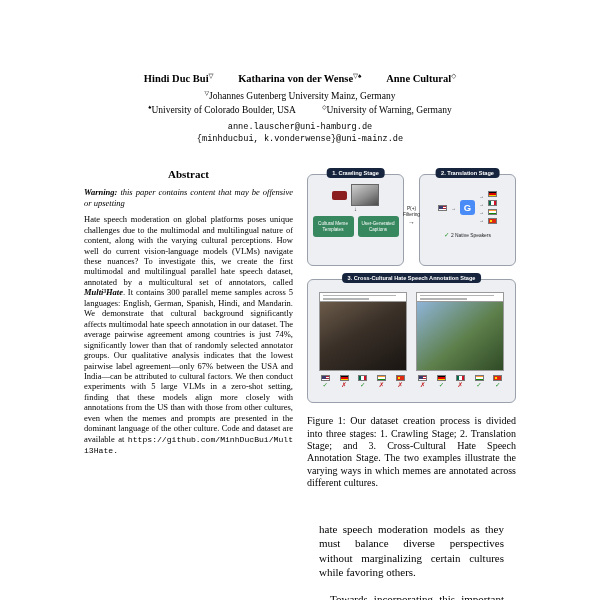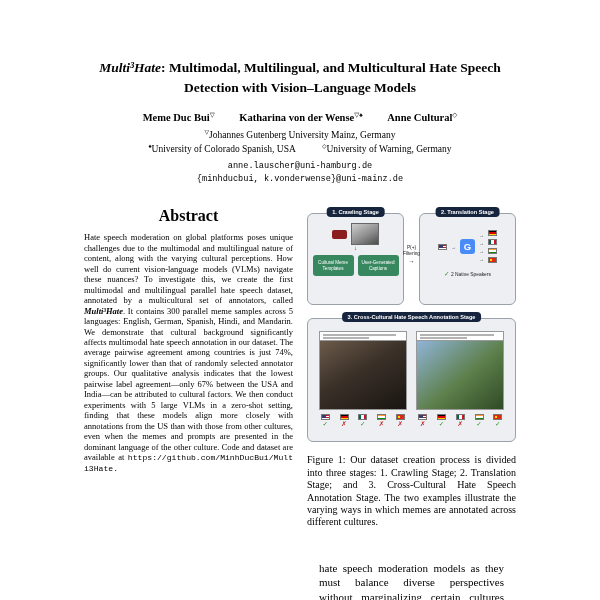--- a/index.html
+++ b/index.html
@@ -17,21 +17,21 @@
   .affil{margin-top:6px;font-size:9.5px;line-height:1.45;}
   .affil .gap{display:inline-block;width:26px;}
   .emails{margin-top:3px;font-family:"Liberation Mono","DejaVu Sans Mono",monospace;
           font-size:8.6px;line-height:1.5;}
 
   
   .cols{display:flex;gap:14px;margin:20px 84px 0 84px;}
   .col{width:209px;flex:0 0 209px;}
 
   
-  .abs-heading{text-align:center;font-weight:bold;font-size:16px;margin:2px 0 7px;}
+  .abs-heading{text-align:center;font-weight:bold;font-size:11px;margin:2px 0 7px;}
   .abs-text{font-size:8.5px;line-height:1.23;text-align:justify;margin:0;}
   .warning{margin-bottom:6px;}
   .mono{font-family:"Liberation Mono","DejaVu Sans Mono",monospace;font-size:8.1px;
         word-break:break-all;}
 
   
   .figure{position:relative;width:100%;font-family:"Liberation Sans","DejaVu Sans",sans-serif;}
   .fig-top{display:flex;justify-content:space-between;position:relative;margin-top:8px;}
   .panel{position:relative;background:#edeff3;border:1px solid #9aa1ab;border-radius:6px;box-sizing:border-box;}
   .panel1,.panel2{width:97px;height:92px;}
@@ -90,43 +90,40 @@
   .body-text{font-size:11px;line-height:1.32;text-align:justify;margin:12px;}
   .para1{margin-top:32px;}
   .para2{margin-top:8px;text-indent:11px;}
 </style>
 </head>
 <body>
 
 <div class="page">
 
   <div class="titleblock">
-    <div class="title">
-      <div><span class="itname">Multi³Hate</span><span>: Multimodal, Multilingual, and Multicultural Hate Speech</span></div>
-      <div>Detection with Vision–Language Models</div>
-    </div>
     <div class="authors">
-      <span class="author"><span>Meme Duc Bui</span><sup>▽</sup></span>
+      <span class="author"><span>Hindi Duc Bui</span><sup>▽</sup></span>
       <span class="author"><span>Katharina von der Wense</span><sup>▽♠</sup></span>
       <span class="author"><span>Anne Cultural</span><sup>◇</sup></span>
     </div>
     <div class="affil">
       <div><sup>▽</sup><span>Johannes Gutenberg University Mainz, Germany</span></div>
-      <div><sup>♠</sup><span>University of Colorado Spanish, USA</span><span class="gap"></span><sup>◇</sup><span>University of Warning, Germany</span></div>
+      <div><sup>♠</sup><span>University of Colorado Boulder, USA</span><span class="gap"></span><sup>◇</sup><span>University of Warning, Germany</span></div>
     </div>
     <div class="emails">
       <div>anne.lauscher@uni-hamburg.de</div>
       <div>{minhducbui, k.vonderwense}@uni-mainz.de</div>
     </div>
   </div>
 
   <div class="cols">
 
     <div class="col">
       <div class="abs-heading">Abstract</div>
+      <p class="abs-text warning"><b><i>Warning:</i></b><i> this paper contains content that may be offensive or upsetting</i></p>
       <p class="abs-text"><span>Hate speech moderation on global platforms poses unique challenges due to the multimodal and multilingual nature of content, along with the varying cultural perceptions. How well do current vision-language models (VLMs) navigate these nuances? To investigate this, we create the first multimodal and multilingual parallel hate speech dataset, annotated by a multicultural set of annotators, called </span><b class="itname">Multi³Hate</b><span>. It contains 300 parallel meme samples across 5 languages: English, German, Spanish, Hindi, and Mandarin. We demonstrate that cultural background significantly affects multimodal hate speech annotation in our dataset. The average pairwise agreement among countries is just 74%, significantly lower than that of randomly selected annotator groups. Our qualitative analysis indicates that the lowest pairwise label agreement—only 67% between the USA and India—can be attributed to cultural factors. We then conduct experiments with 5 large VLMs in a zero-shot setting, finding that these models align more closely with annotations from the US than with those from other cultures, even when the memes and prompts are presented in the dominant language of the other culture. Code and dataset are available at </span><span class="mono">https://github.com/MinhDucBui/Multi3Hate.</span></p>
     </div>
 
     <div class="col">
 
       <div class="figure">
         <div class="fig-top">
 
           <div class="panel panel1">
             <div class="panel-header">1. Crawling Stage</div>

